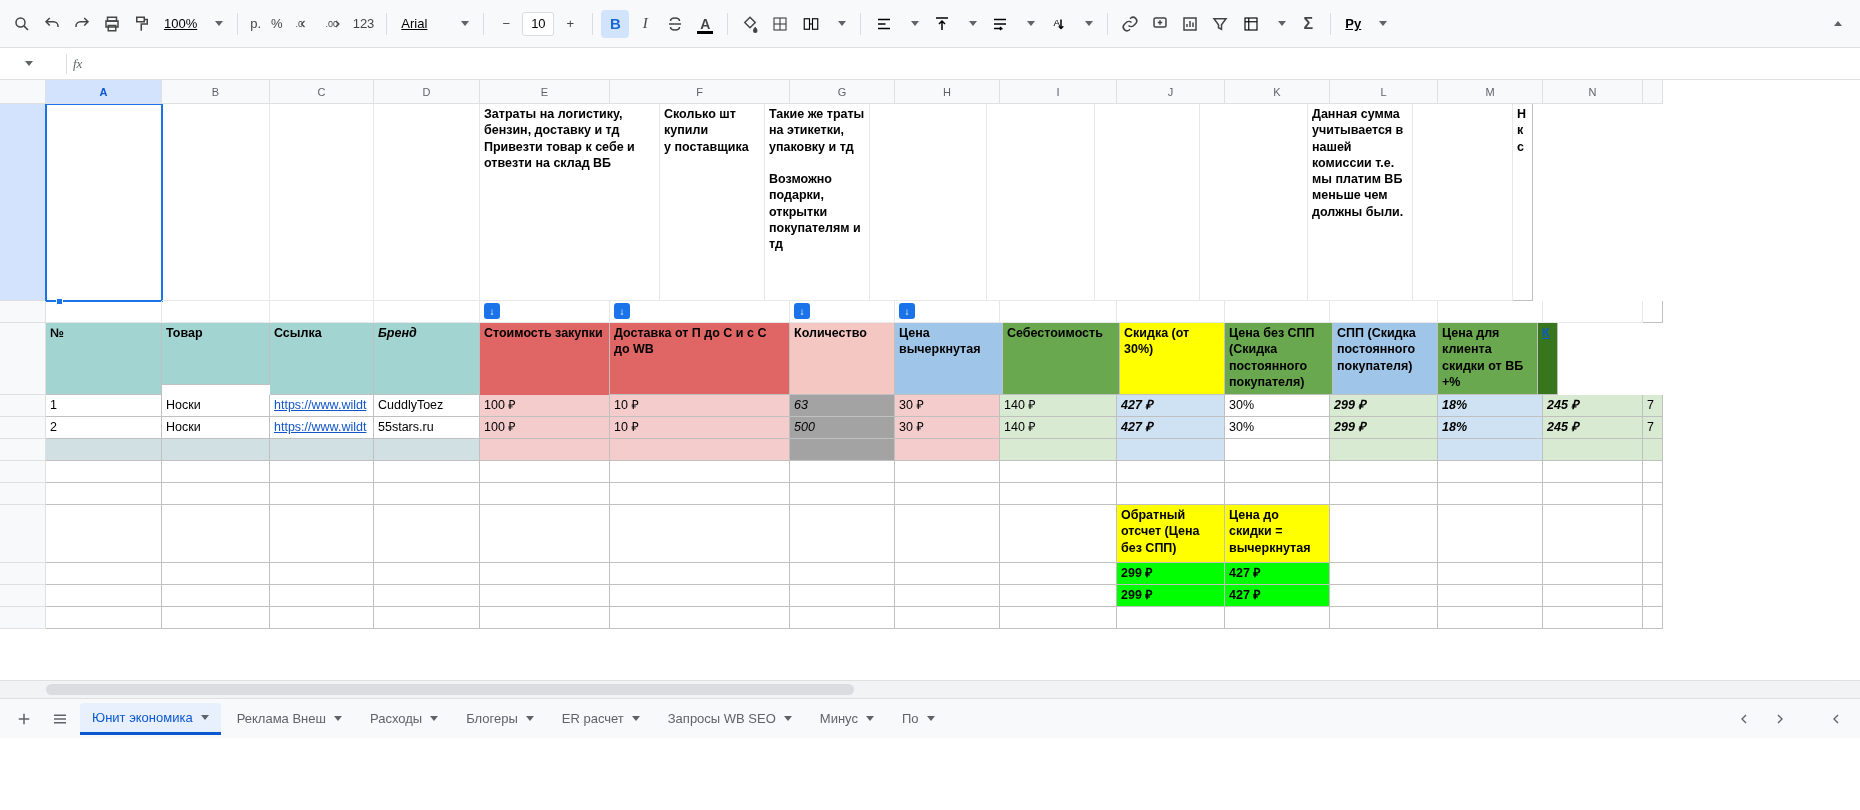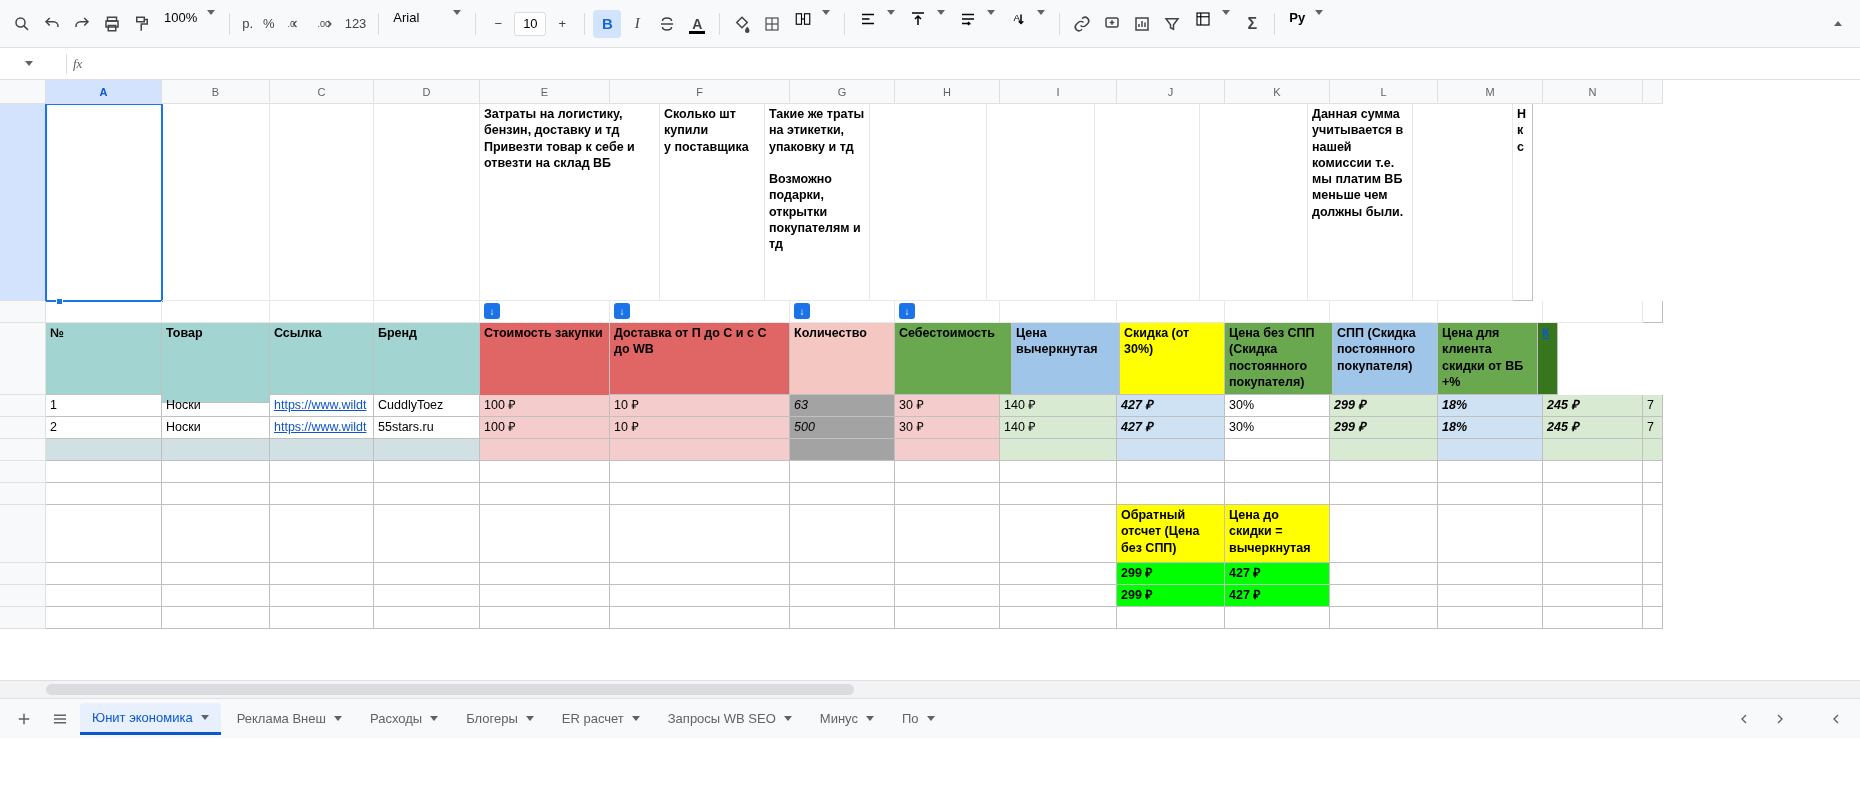--- a/index.html
+++ b/index.html
@@ -4,21 +4,21 @@
 <style>
 * { margin: 0; padding: 0; box-sizing: border-box; }
 body { font-family: Arial, sans-serif; font-size: 13px; background: #fff; color: #000; width: 1860px; height: 810px; overflow: hidden; position: relative; }
 
 
 .toolbar { display: flex; align-items: center; height: 48px; padding: 0 8px; gap: 2px; border-bottom: 1px solid #e0e0e0; background: #f8f9fa; }
 .tb-btn { display: flex; align-items: center; justify-content: center; width: 28px; height: 28px; border-radius: 4px; cursor: pointer; color: #444; }
 .tb-btn svg { width: 18px; height: 18px; }
 .tb-sep { width: 1px; height: 22px; background: #dadce0; margin: 0 6px; }
 .tb-text { font-size: 13px; color: #444; padding: 0 4px; cursor: pointer; height:28px; display:flex; align-items:center; }
-.tb-drop { display: flex; gap: 10px; padding: 0 6px; height: 28px; cursor: pointer; border-radius: 4px; }
+.tb-drop { display: flex; align-items: center; gap: 18px; padding: 0 6px; height: 28px; cursor: pointer; border-radius: 4px; text-decoration: underline; }
 .fontsize-box { display: flex; align-items: center; gap: 0; }
 .fontsize-box .fs-input { width: 32px; height: 24px; border: 1px solid #dadce0; text-align: center; font-size: 13px; border-radius: 3px; margin: 0 2px; }
 .tb-btn.active { background: #d2e3fc; color: #1967d2; }
 .bold-b { font-weight: 900; font-size: 15px; font-family: Arial;}
 .italic-i { font-style: italic; font-size: 15px; font-family: Georgia, serif; }
 .color-underline { position: relative; }
 .color-underline::after { content:''; position:absolute; bottom:4px; left:6px; right:6px; height:3px; background:#000; }
 .chev-down { width:0;height:0;border-left:4px solid transparent;border-right:4px solid transparent;border-top:5px solid #5f6368;}
 .chev-up { width:0;height:0;border-left:4px solid transparent;border-right:4px solid transparent;border-bottom:5px solid #5f6368;}
 .tb-expand { margin-left: auto; }
@@ -331,28 +331,28 @@
         <div class="cell " style="width: 108px; height: 22px; border-right: 1px solid rgb(232, 232, 232); border-bottom: 1px solid rgb(232, 232, 232);"></div>
         <div class="cell " style="width: 105px; height: 22px; border-right: 1px solid rgb(232, 232, 232); border-bottom: 1px solid rgb(232, 232, 232);"></div>
         <div class="cell " style="width: 108px; height: 22px; border-right: 1px solid rgb(232, 232, 232); border-bottom: 1px solid rgb(232, 232, 232);"></div>
         <div class="cell " style="width: 105px; height: 22px; border-right: 1px solid rgb(232, 232, 232); border-bottom: 1px solid rgb(232, 232, 232);"></div>
         <div class="cell " style="width: 100px; height: 22px; border-right: 1px solid rgb(232, 232, 232); border-bottom: 1px solid rgb(232, 232, 232);"></div>
         <div class="cell " style="width: 20px; height: 22px;"></div>
       </div>
       <div class="row" style="height: 72px;">
         <div class="rh" style="height: 72px;"></div>
         <div class="cell bold c-teal" style="width: 116px; height: 72px; align-items: flex-start;">№</div>
-        <div class="cell bold c-teal" style="width: 108px; height: 80px; align-items: flex-start;">Товар</div>
+        <div class="cell bold c-teal" style="width: 108px; height: 62px; align-items: flex-start;">Товар</div>
         <div class="cell bold c-teal" style="width: 104px; height: 72px; align-items: flex-start;">Ссылка</div>
-        <div class="cell bold c-teal" style="width: 106px; height: 72px; align-items: flex-start;">Бренд</div>
+        <div class="cell bold c-teal" style="width: 106px; height: 72px; align-items: flex-start; font-style: italic;">Бренд</div>
         <div class="cell bold c-red" style="width: 130px; height: 76px; align-items: flex-start;">Стоимость закупки</div>
         <div class="cell bold c-red" style="width: 180px; height: 72px; align-items: flex-start;">Доставка от П до С и с С до WB</div>
         <div class="cell bold c-peach" style="width: 105px; height: 72px; align-items: flex-start;">Количество</div>
+        <div class="cell bold c-blue" style="width: 108px; height: 72px; align-items: flex-start;">Цена вычеркнутая</div>
         <div class="cell bold c-greenL" style="width: 117px; height: 72px; align-items: flex-start;">Себестоимость</div>
-        <div class="cell bold c-blue" style="width: 108px; height: 72px; align-items: flex-start;">Цена вычеркнутая</div>
         <div class="cell bold c-yellow" style="width: 105px; height: 72px; align-items: flex-start;">Скидка (от 30%)</div>
         <div class="cell bold c-greenL" style="width: 108px; height: 72px; align-items: flex-start;">Цена без СПП (Скидка постоянного покупателя)</div>
         <div class="cell bold c-blue" style="width: 105px; height: 72px; align-items: flex-start;">СПП (Скидка постоянного покупателя)</div>
         <div class="cell bold c-greenL" style="width: 100px; height: 72px; align-items: flex-start;">Цена для клиента скидки от ВБ +%</div>
         <div class="cell bold c-darkgreen link" style="width: 20px; height: 72px; color: rgb(11, 87, 208);">К</div>
       </div>
       <div class="row" style="height: 22px;">
         <div class="rh" style="height: 22px;"></div>
         <div class="cell " style="width: 116px; height: 22px;">1</div>
         <div class="cell " style="width: 108px; height: 22px;">Носки</div>

